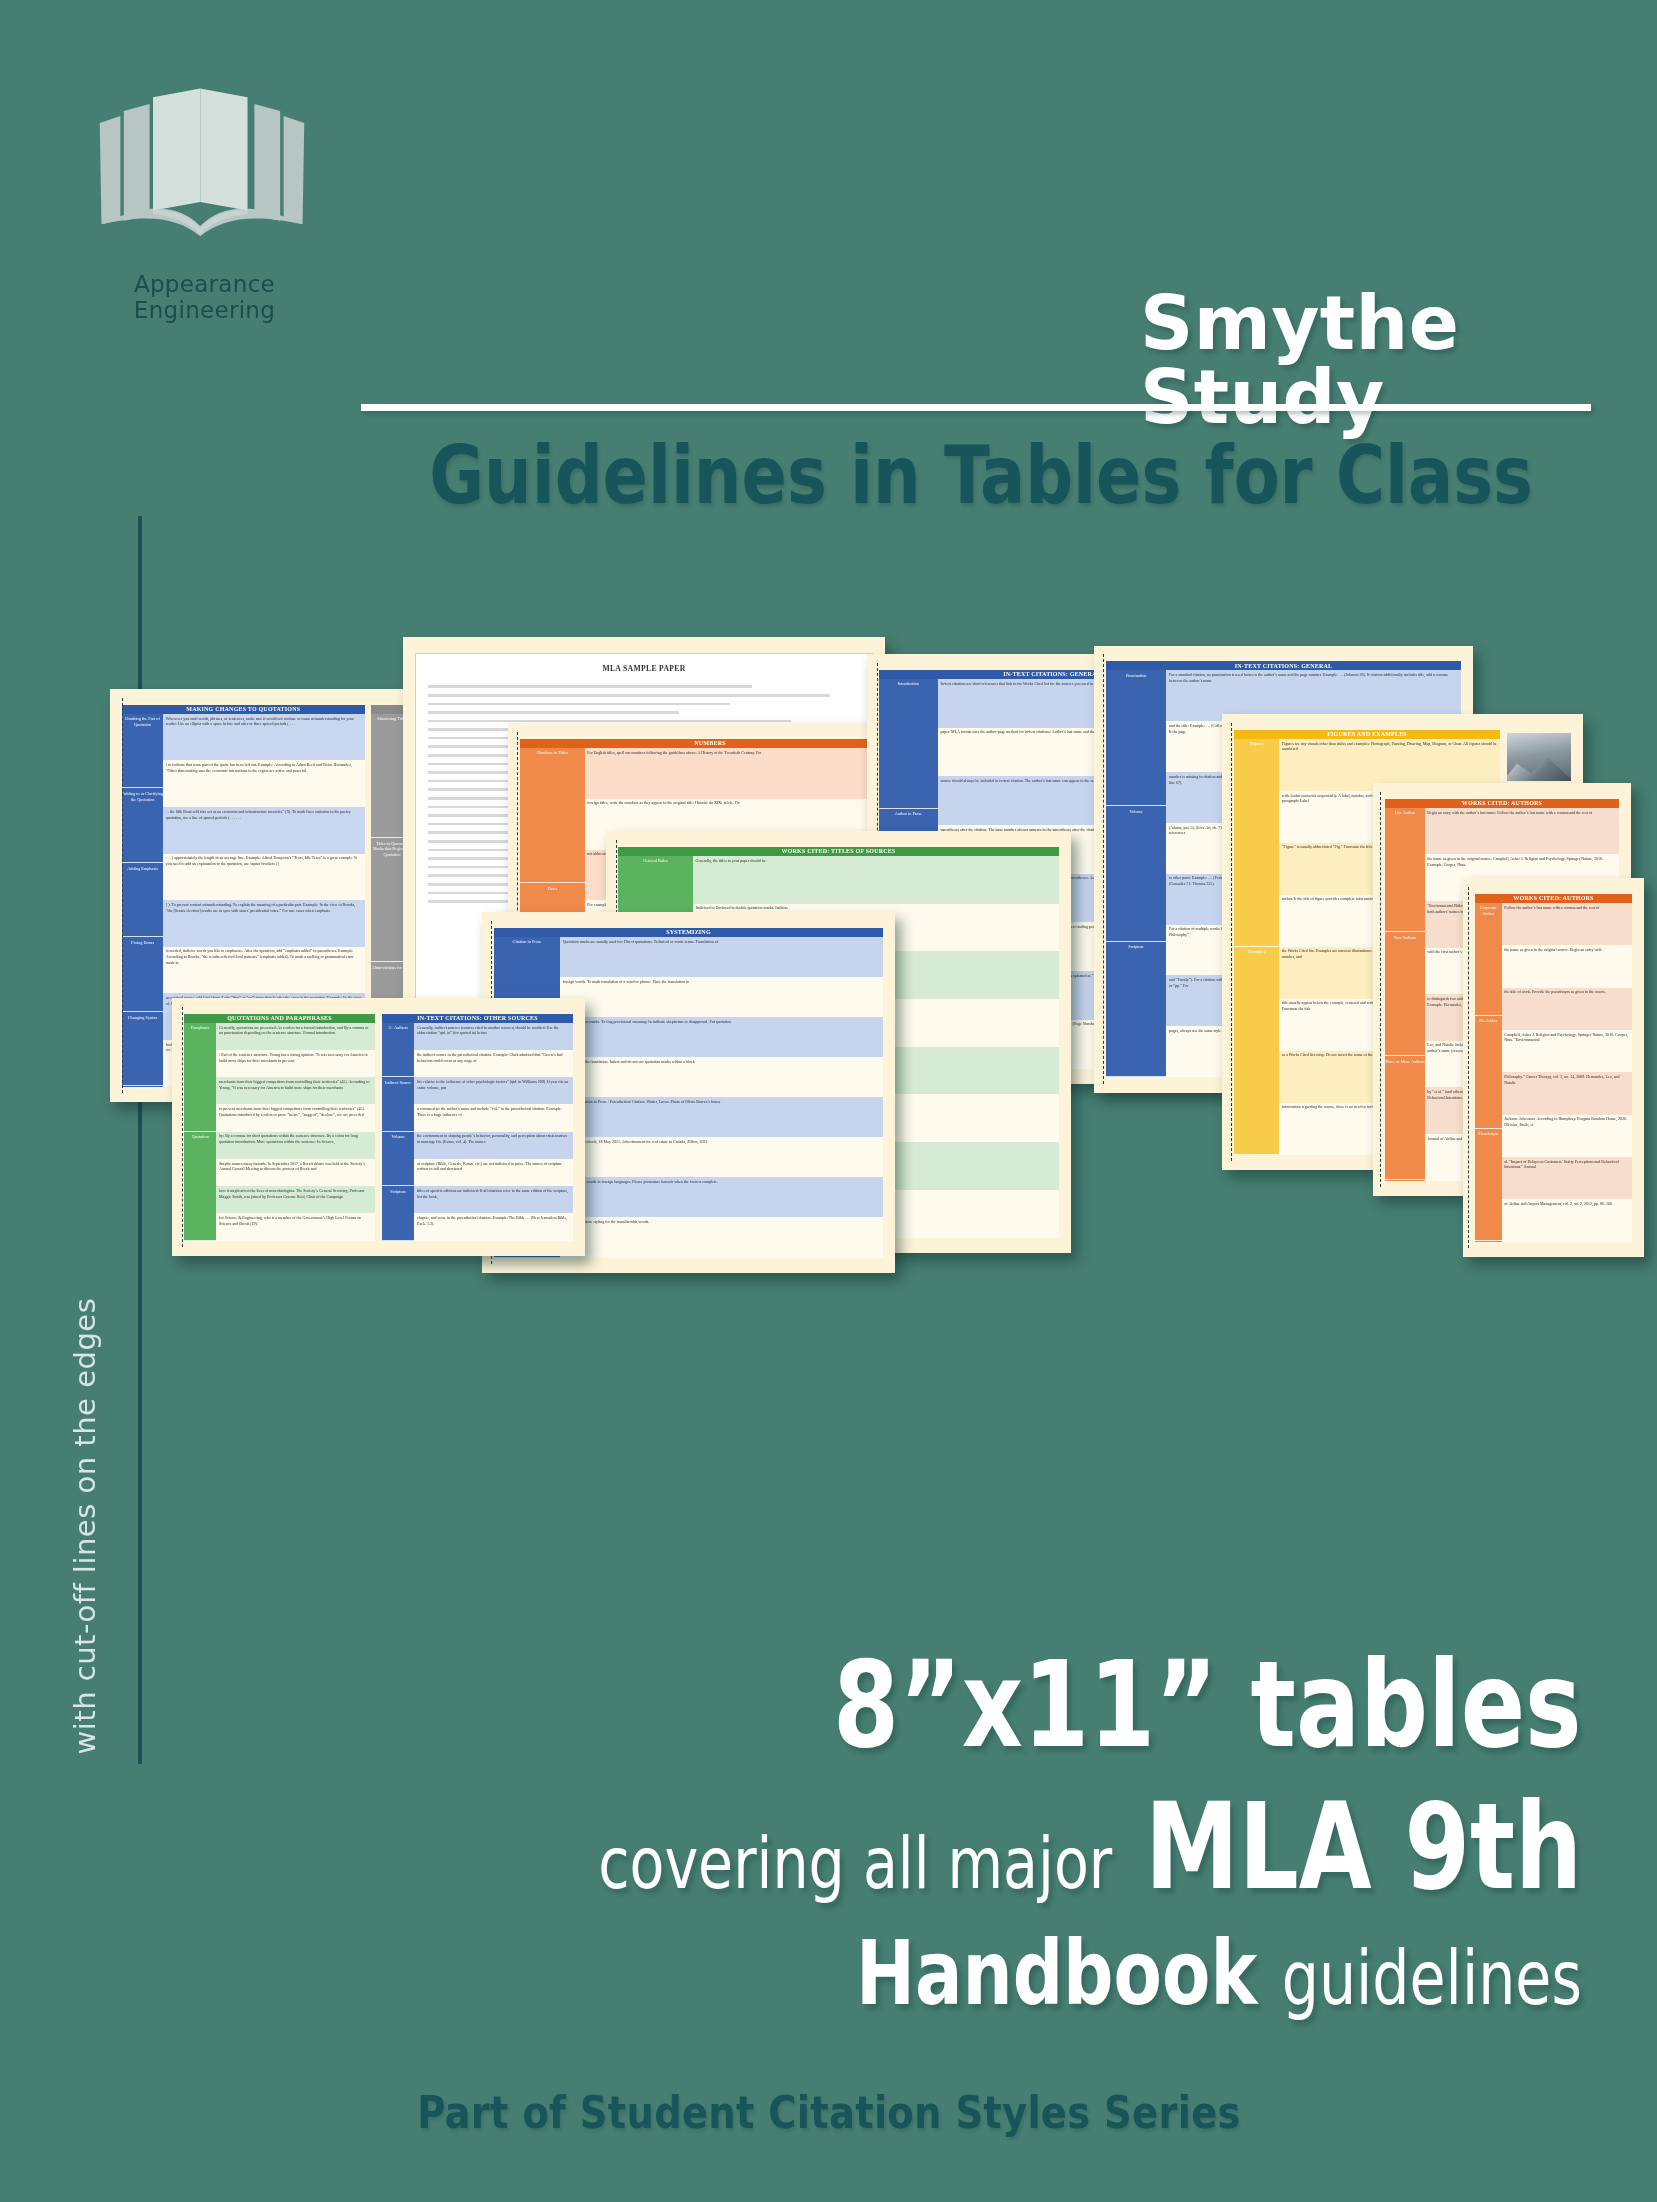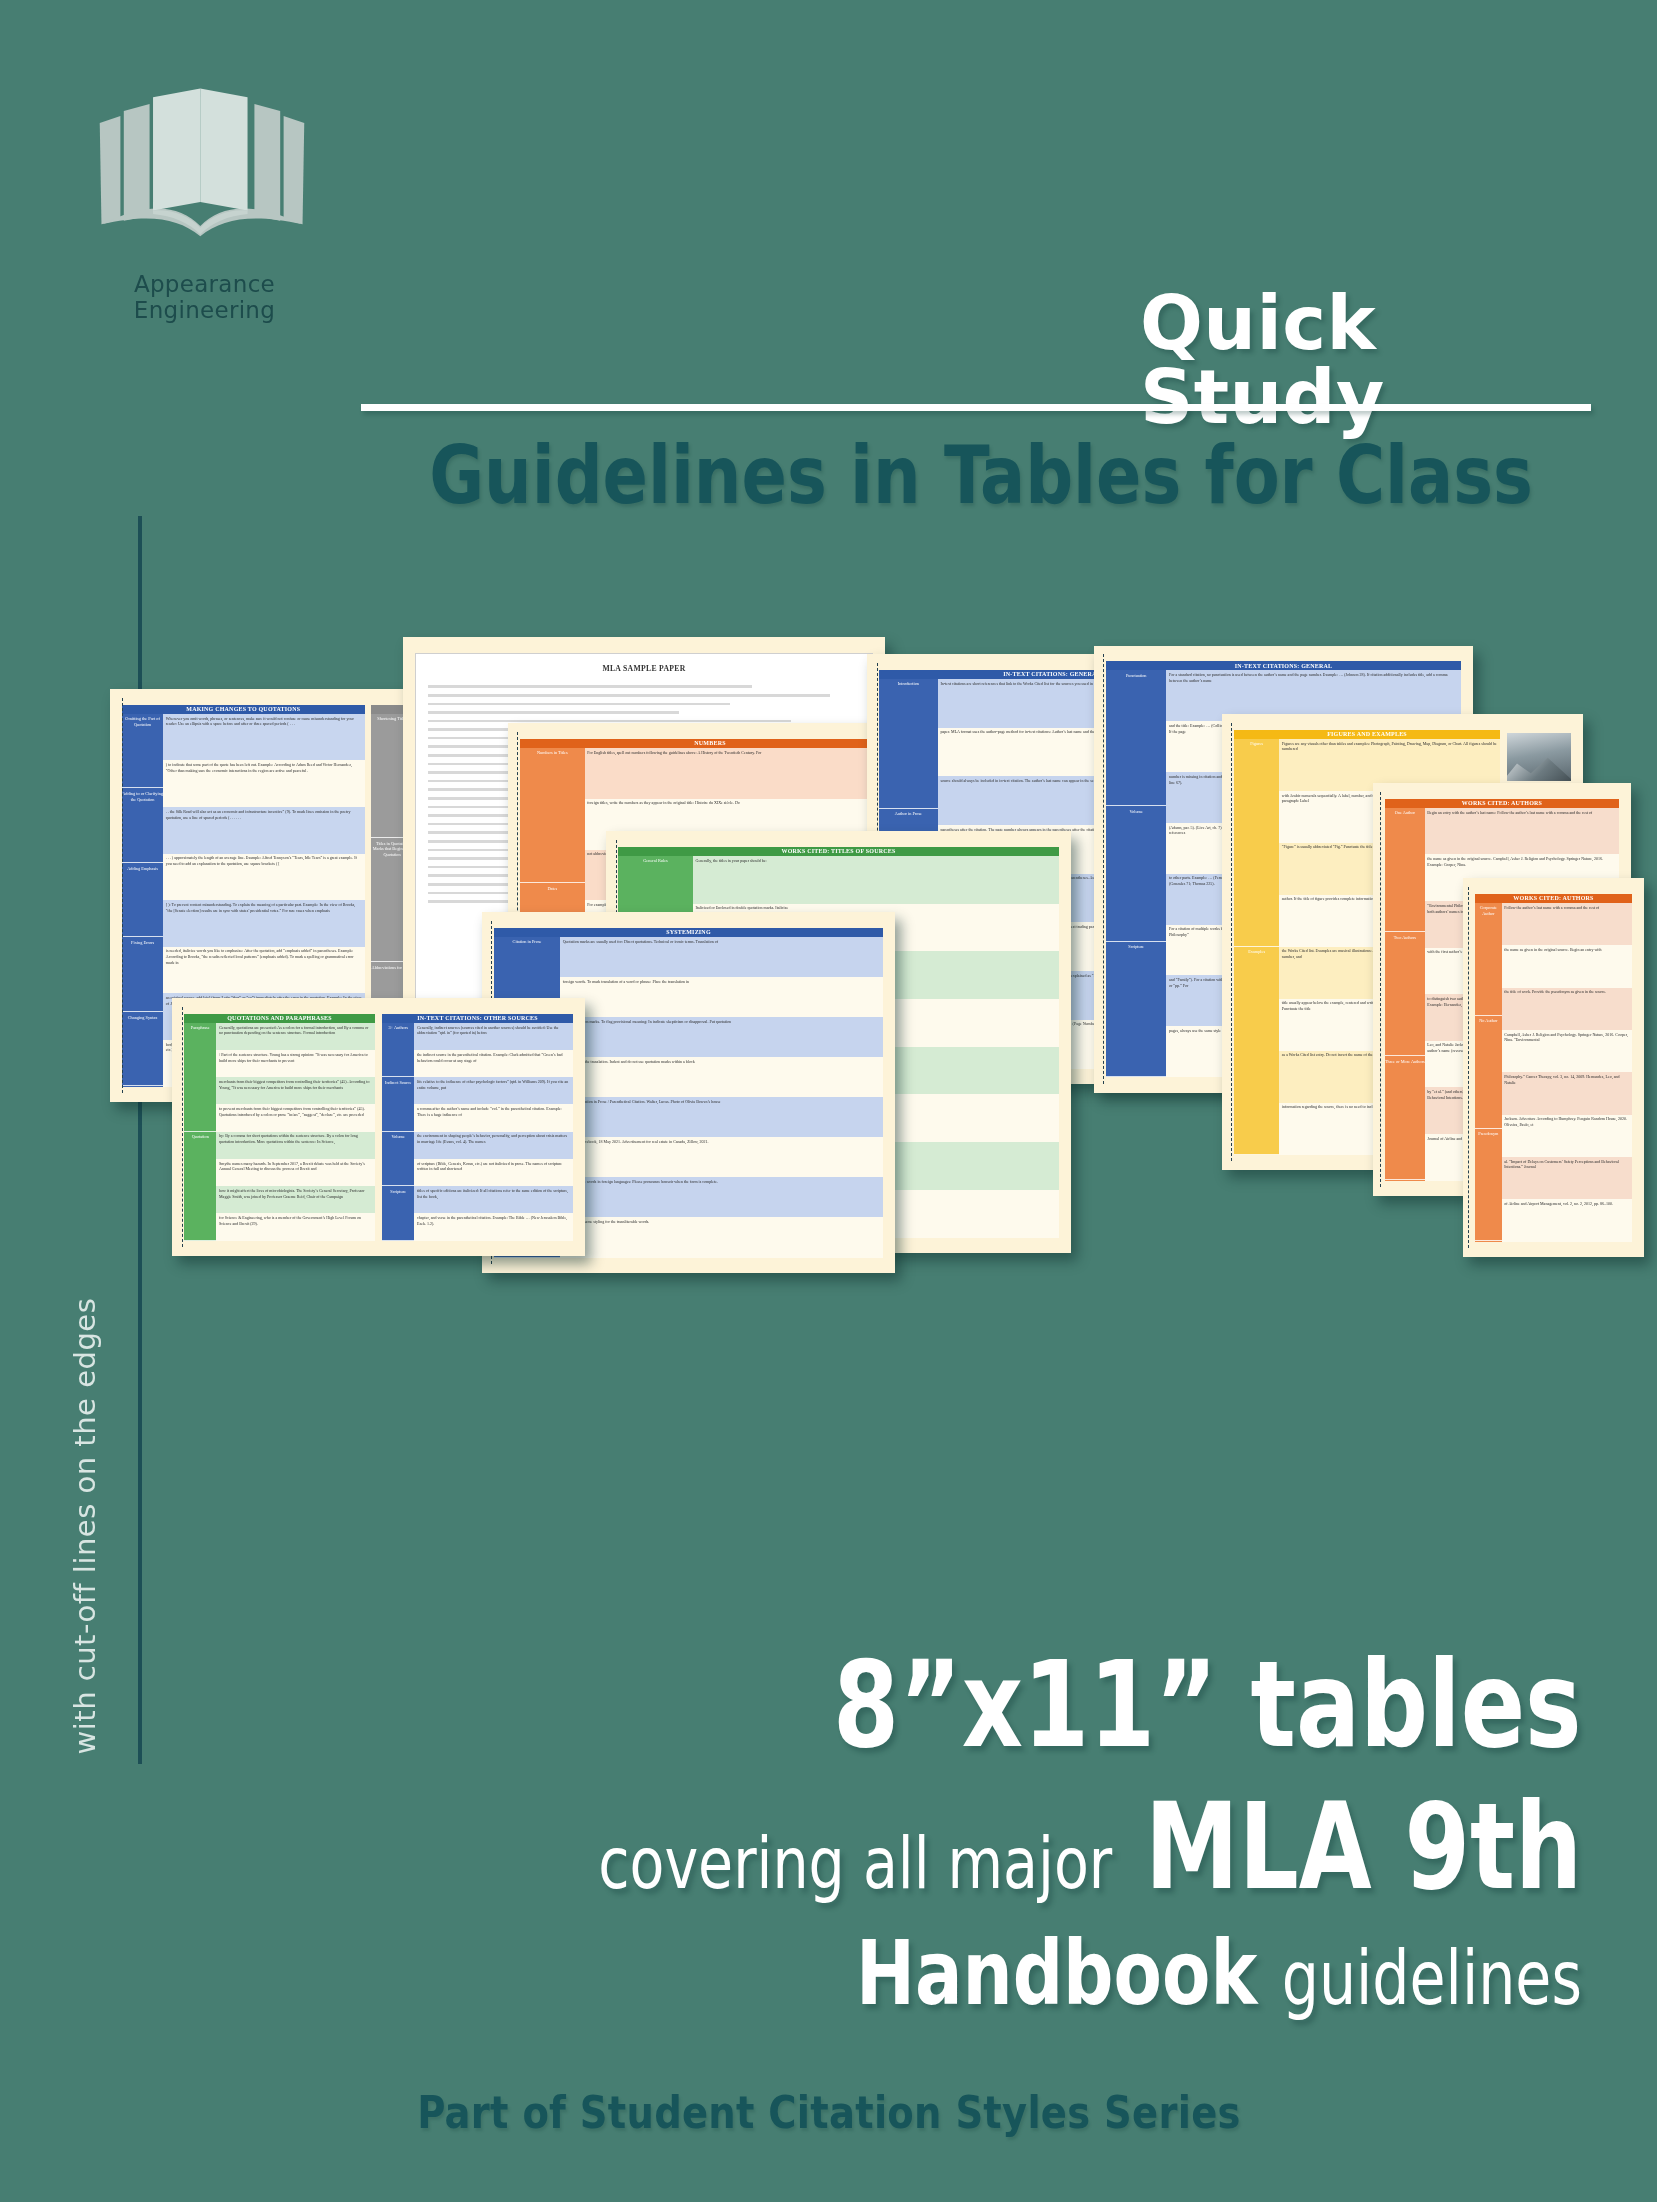--- a/index.html
+++ b/index.html
@@ -199,21 +199,21 @@
                C196 164 160 168 133 190 C106 168 72 164 18 176 Z" fill="#b7c6c2"></path>
       <path d="M78 28 L133 18 L133 150 L78 160 Z" fill="#d3e0dc"></path>
       <path d="M188 28 L133 18 L133 150 L188 160 Z" fill="#d3e0dc"></path>
       <path d="M78 160 C100 158 120 166 133 180 C146 166 166 158 188 160
                L188 164 C166 166 146 174 133 188 C120 174 100 166 78 164 Z" fill="#c6d3cf"></path>
     </svg>
   </div>
   <div id="logo-text">Appearance Engineering</div>
 
   <div id="title-row">
-    <div id="quick-study">Quick Study</div>
+    <div id="quick-study">Smythe Study</div>
   </div>
   <div id="title-rule"></div>
   <div id="subtitle">Guidelines in Tables for Class</div>
 
   <div id="vline"></div>
   <div id="vtext">with cut-off lines on the edges</div>
 
   <div id="stack">
       <div class="sheet" id="sheet-quotations" style="left: 110px; top: 52px; width: 516px; height: 413px;">
         <div class="inner">

